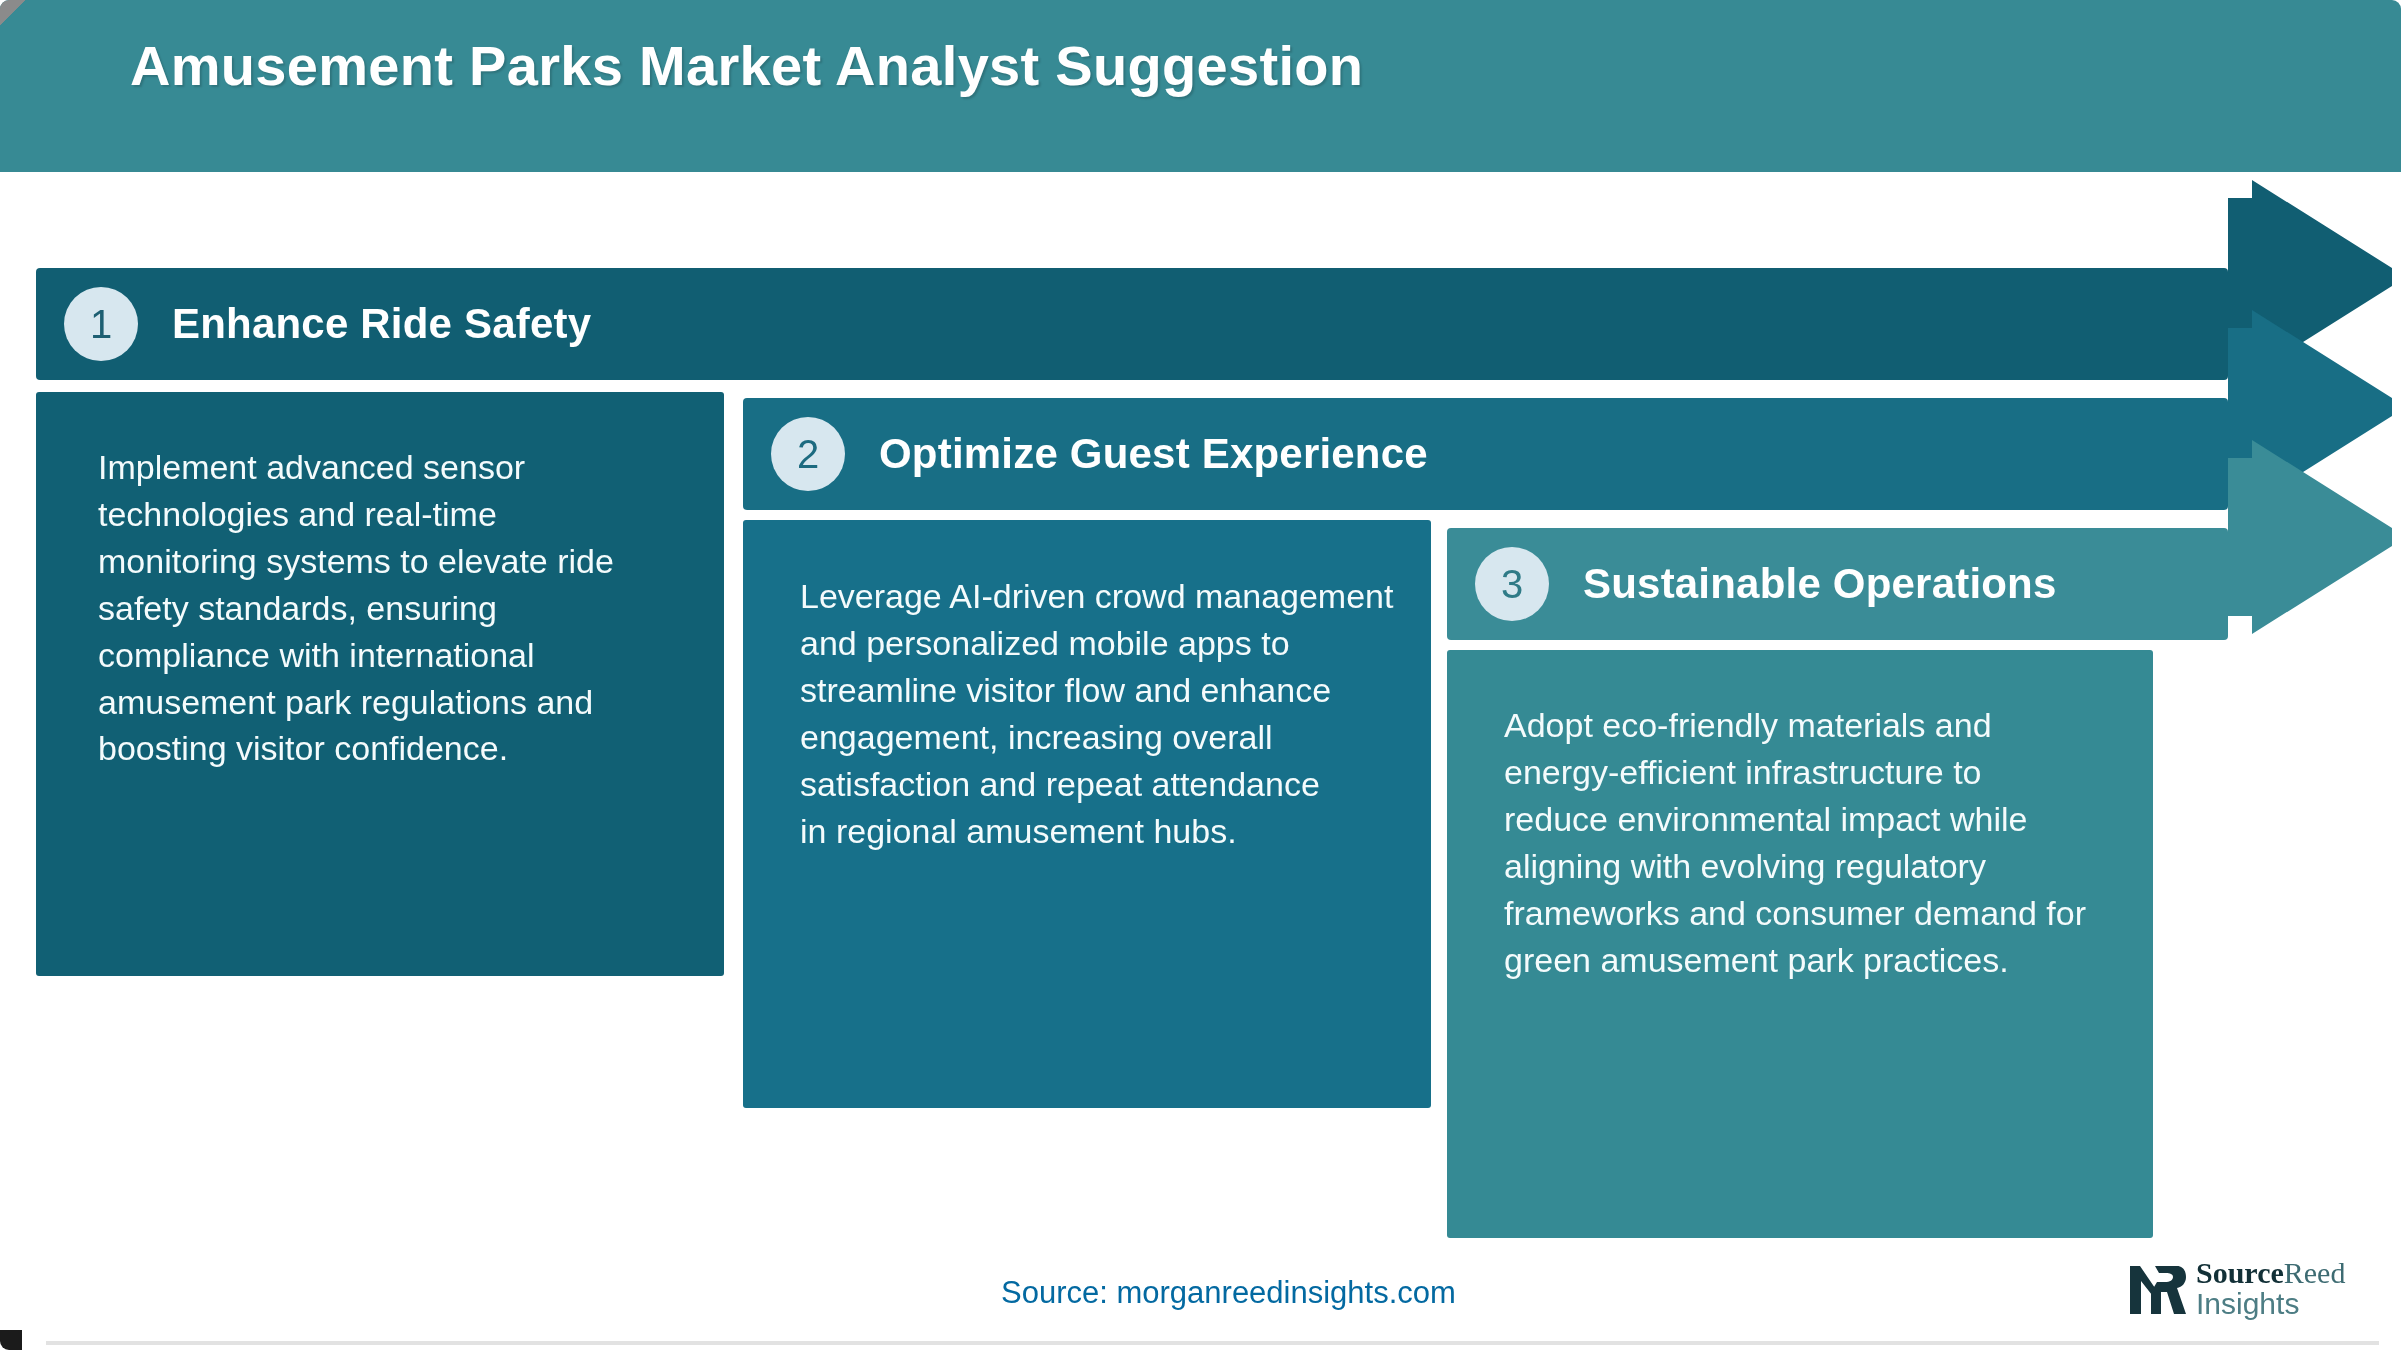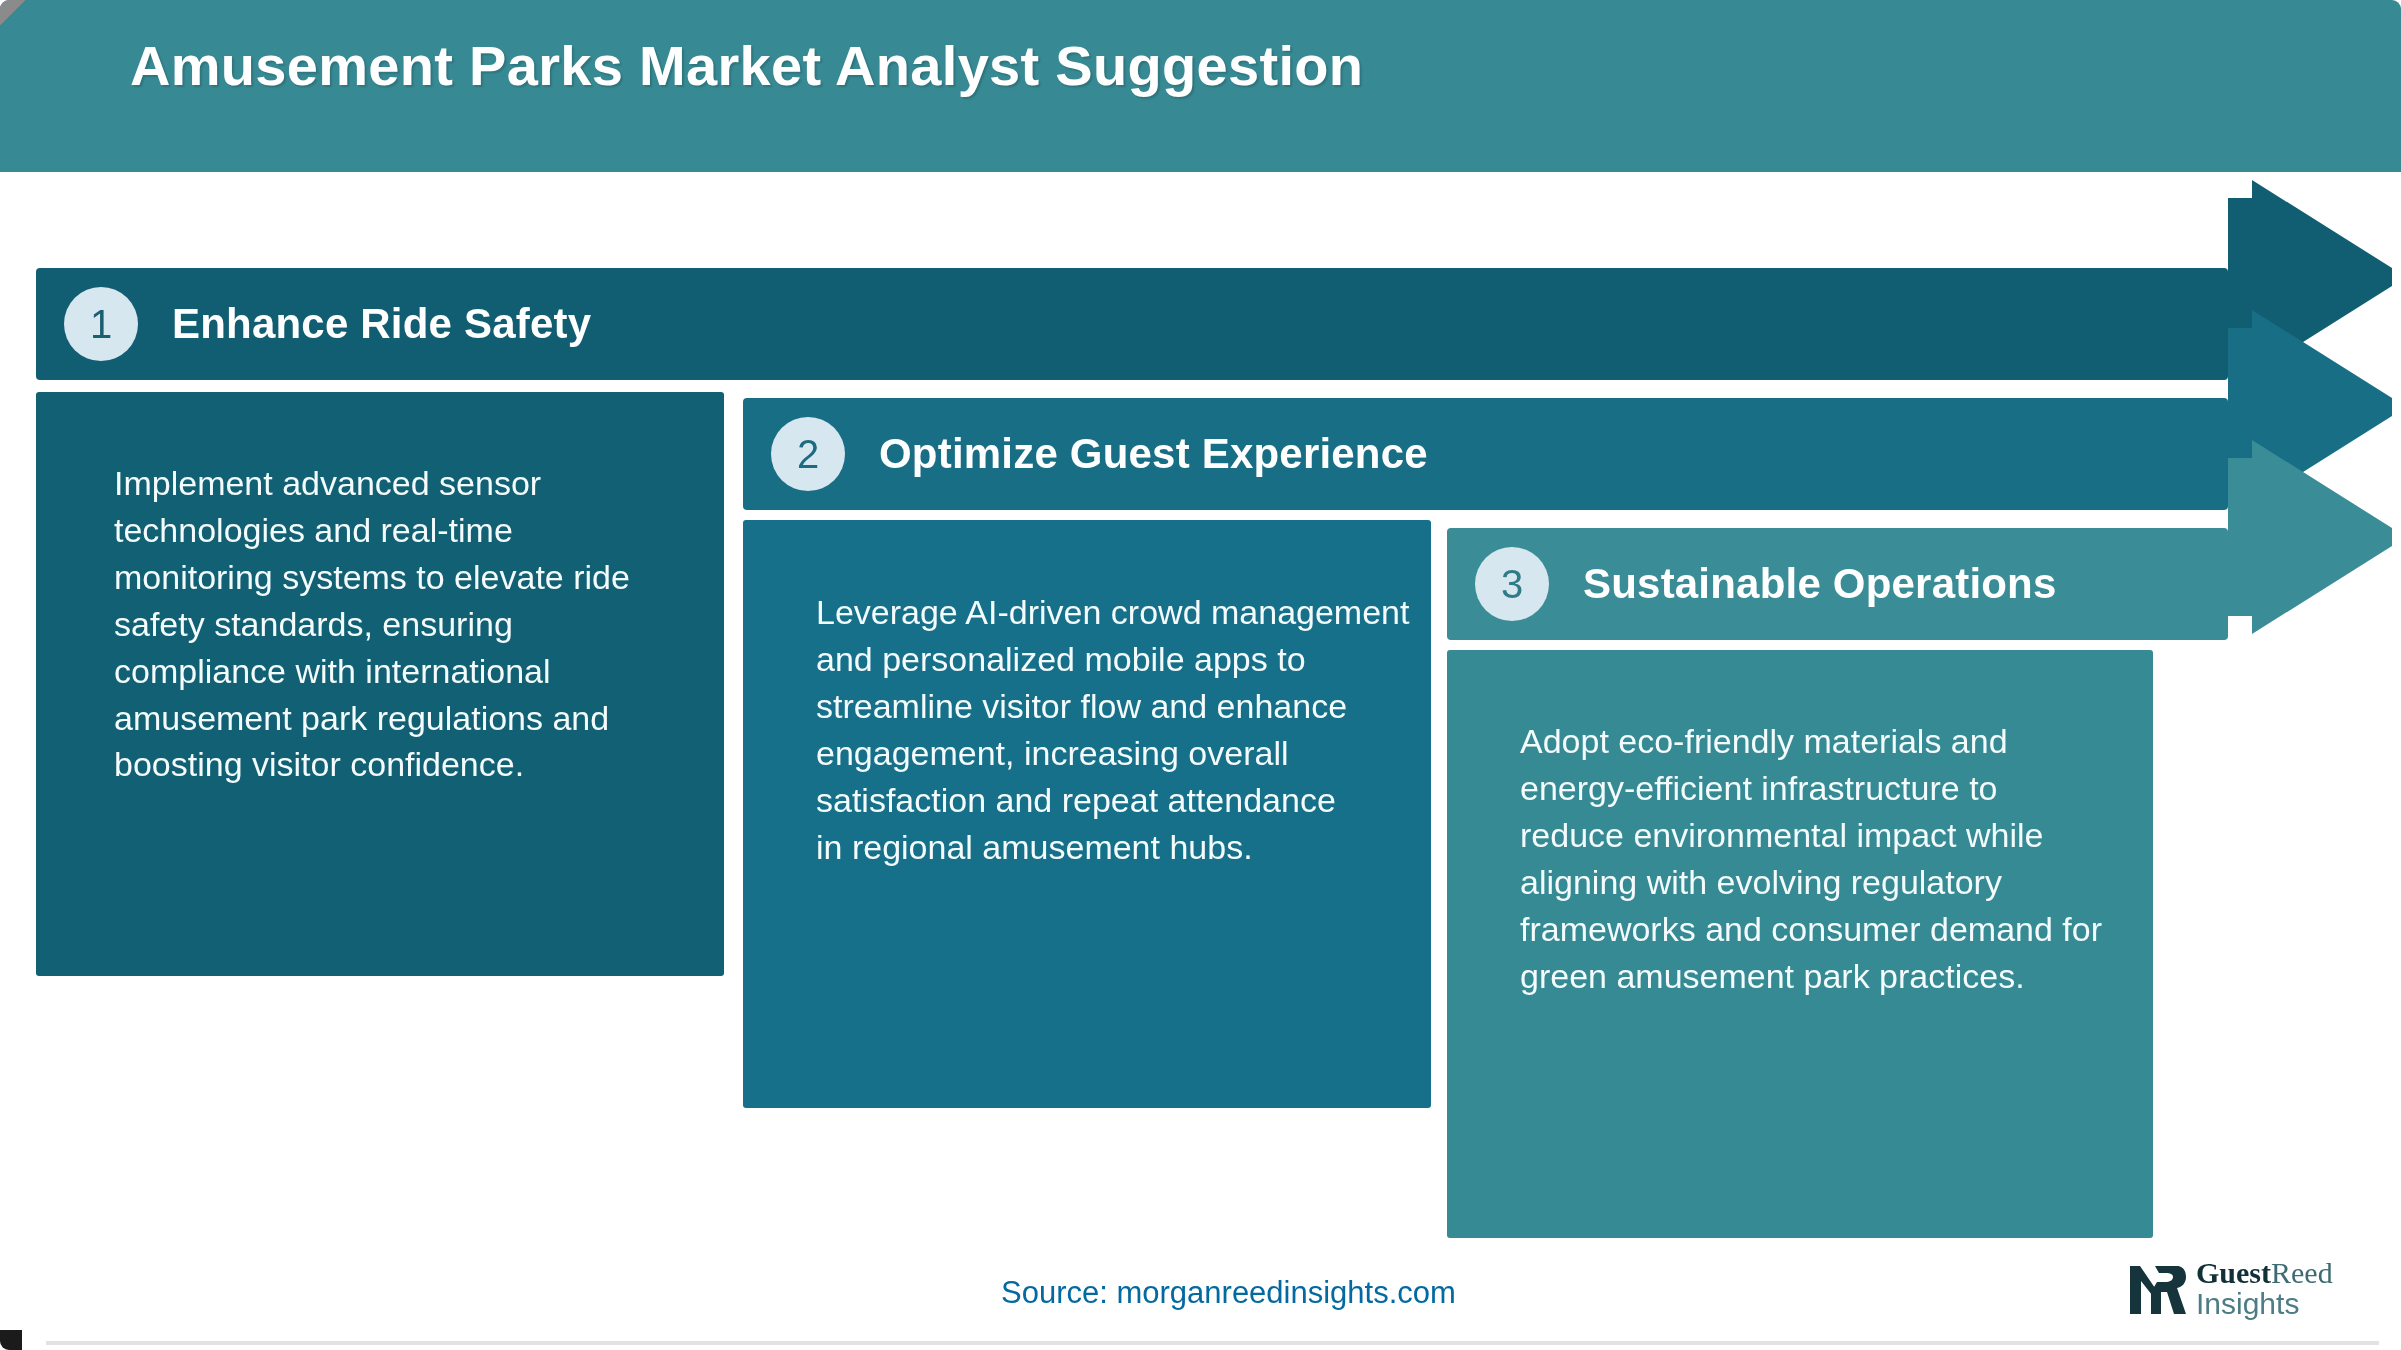--- a/index.html
+++ b/index.html
@@ -96,21 +96,21 @@
     letter-spacing: 0.2px;
   }
 
   
   .step-body {
     position: absolute;
     border-radius: 3px;
     overflow: hidden;
   }
   .step-body p {
-    margin: 16px;
+    margin: 0;
     font-size: 34px;
     line-height: 1.38;
     color: #f4fbfc;
     white-space: pre;
   }
 
   
   #header-1 {
     left: 36px;
     top: 268px;
@@ -297,21 +297,21 @@
   </div>
 
   <div class="source-text">Source: morganreedinsights.com</div>
 
   <div class="logo">
     <svg width="58" height="54" viewBox="0 0 58 54">
       <path fill="#16343c" d="M2 52 L2 4 L12 4 L27 26 L24 33 L13 19 L13 52 Z"></path>
       <path fill="#16343c" d="M27 4 L49 4 C55 4 58 9 58 15 C58 21 54 25 49 26 L58 52 L46 52 L39 30 L33 30 L33 52 L23 52 L23 30 L29 20 L37 20 C42 20 45 18 45 15 C45 12 42 11 38 11 L31 11 Z"></path>
     </svg>
     <div class="logo-words">
-      <div class="logo-line1"><span class="logo-morgan">Guest</span><span class="logo-reed">Reed</span></div>
+      <div class="logo-line1"><span class="logo-morgan">Source</span><span class="logo-reed">Reed</span></div>
       <div class="logo-line2">Insights</div>
     </div>
   </div>
 
   <div class="bottom-rule"></div>
   <div class="bottom-square"></div>
 
 </div>
 
 </body></html>

